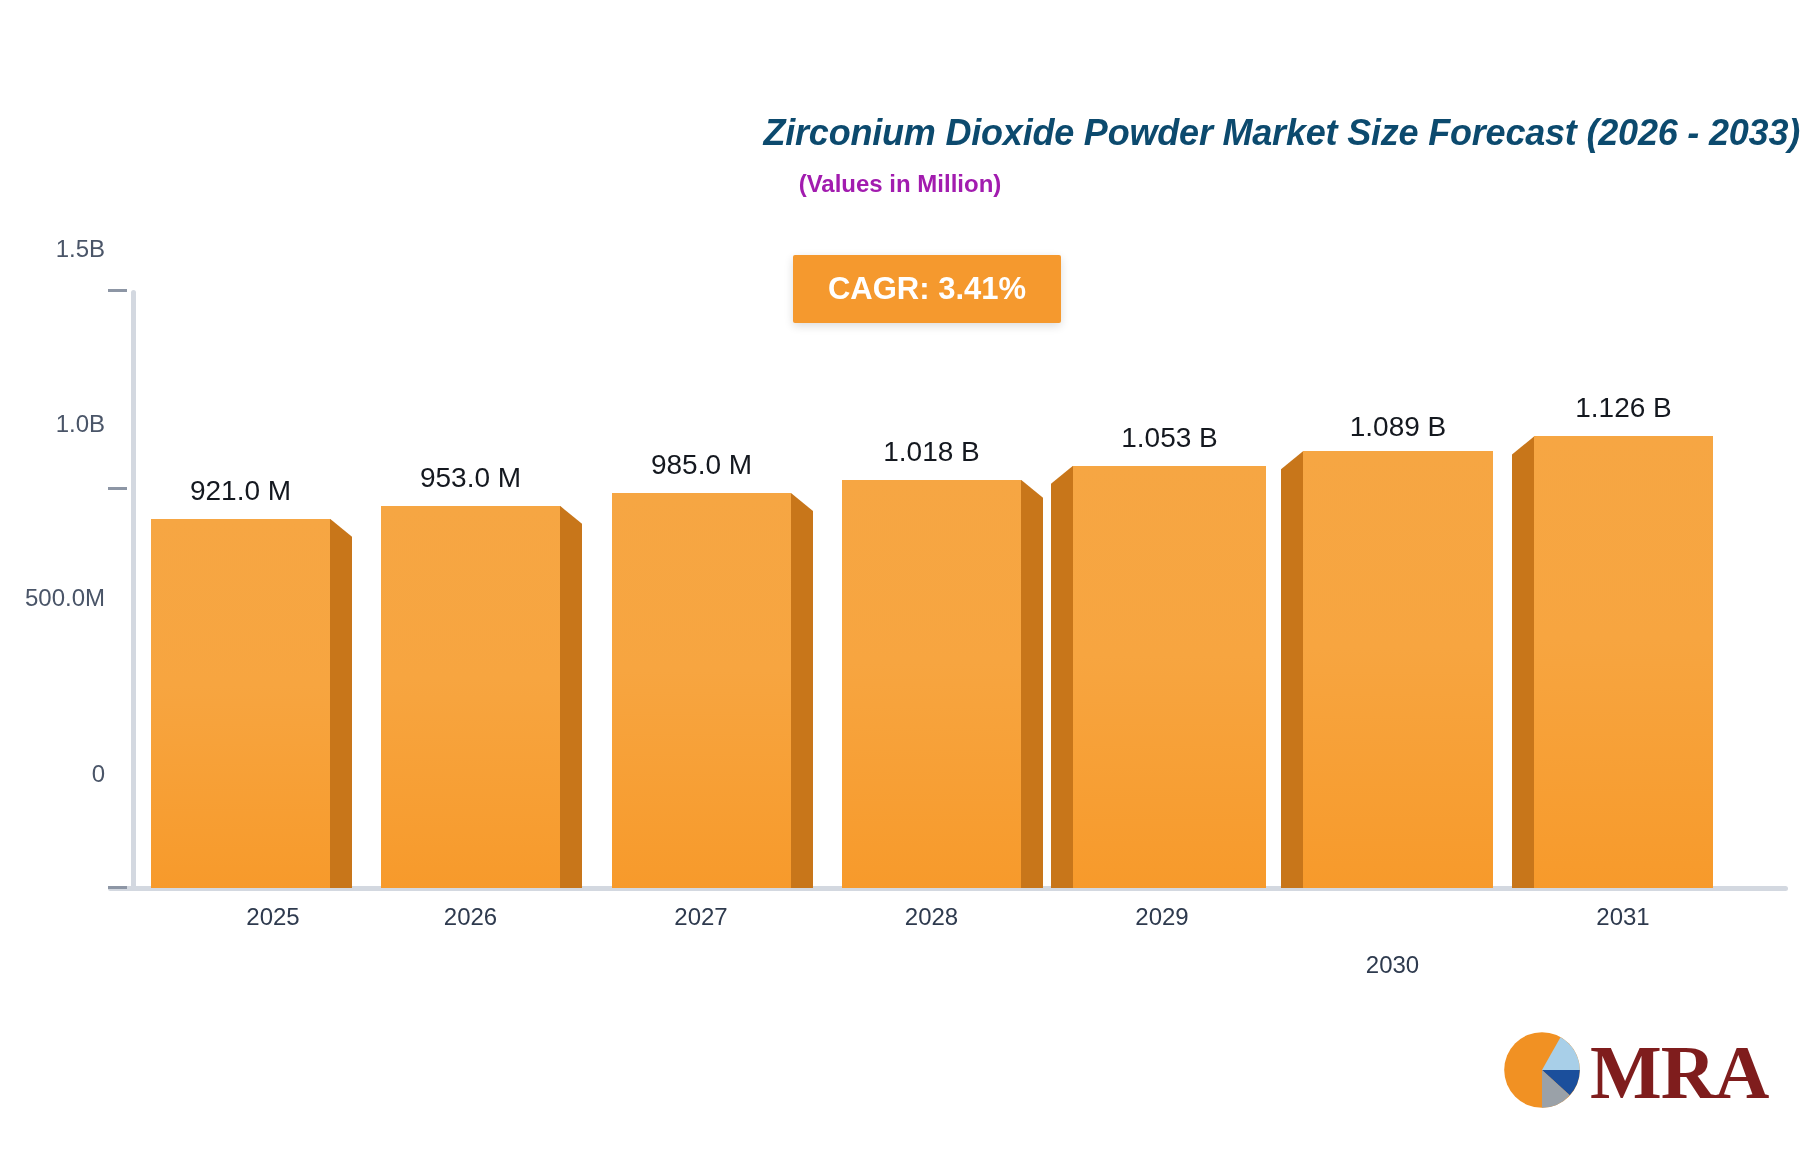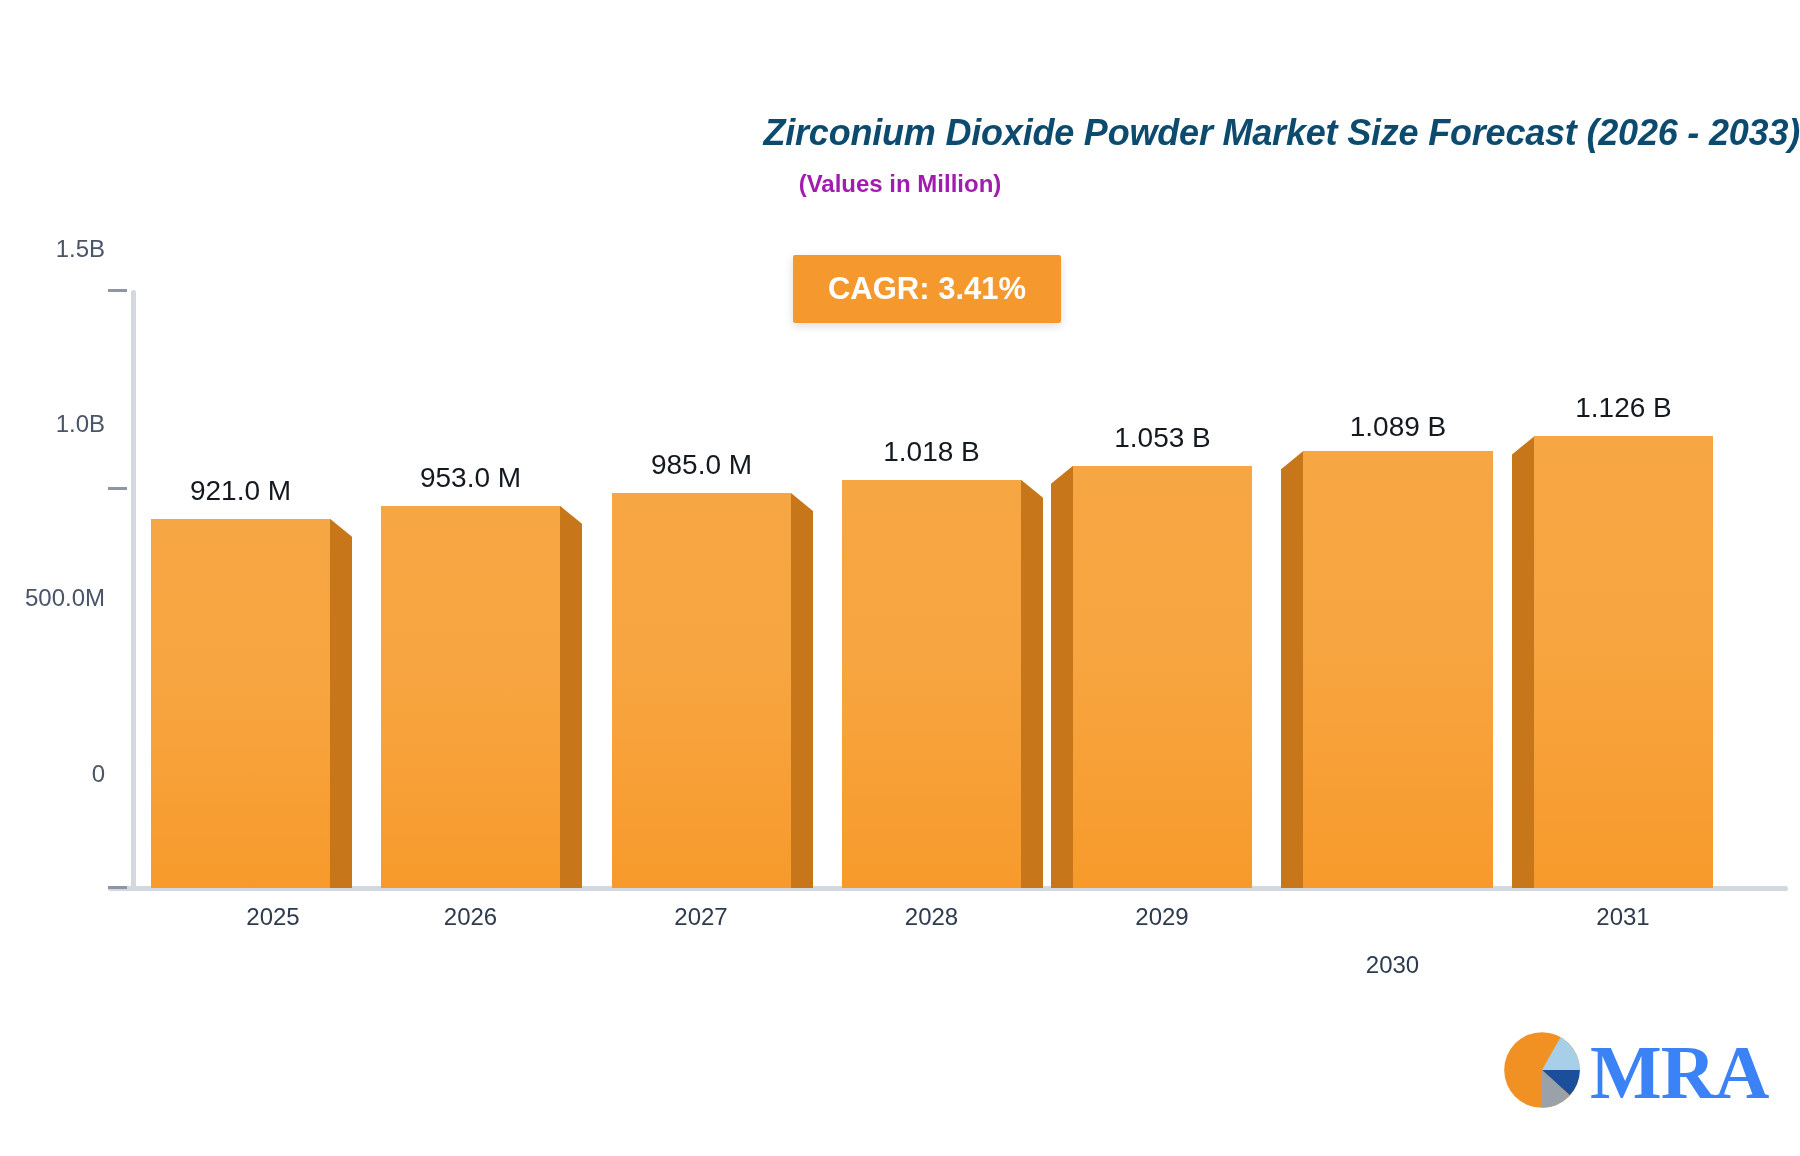--- a/index.html
+++ b/index.html
@@ -175,21 +175,21 @@
     top: 1028px;
     display: flex;
     align-items: center;
     gap: 6px;
   }
   .logo-mark { display: block; }
   .logo-text {
     font-family: "Liberation Serif", serif;
     font-size: 76px;
     font-weight: 700;
-    color: #3b82f6;
+    color: #7f1d1d;
     line-height: 0.9;
     letter-spacing: -1px;
     text-align: center;
   }
 </style>
 </head>
 <body>
 
 <div class="chart-root">
 
@@ -226,21 +226,21 @@
         <div class="bar" style="left: 612px; width: 179px; height: 394.985px; bottom: 268px;">
           <div class="bar-side right" style="height: 394.985px;"></div>
           <div class="bar-face" style="height: 394.985px;"></div>
           <div class="bar-value">985.0 M</div>
         </div>
         <div class="bar" style="left: 842px; width: 179px; height: 408.218px; bottom: 268px;">
           <div class="bar-side right" style="height: 408.218px;"></div>
           <div class="bar-face" style="height: 408.218px;"></div>
           <div class="bar-value">1.018 B</div>
         </div>
-        <div class="bar" style="left: 1073px; width: 179px; height: 422.253px; bottom: 268px;">
+        <div class="bar" style="left: 1073px; width: 193px; height: 422.253px; bottom: 268px;">
           <div class="bar-side left" style="height: 422.253px;"></div>
           <div class="bar-face" style="height: 422.253px;"></div>
           <div class="bar-value">1.053 B</div>
         </div>
         <div class="bar" style="left: 1303px; width: 179px; height: 433px; bottom: 268px; padding-left: 11px;">
           <div class="bar-side left" style="height: 436.689px;"></div>
           <div class="bar-face" style="height: 436.689px;"></div>
           <div class="bar-value">1.089 B</div>
         </div>
         <div class="bar" style="left: 1534px; width: 179px; height: 451.526px; bottom: 268px;">

